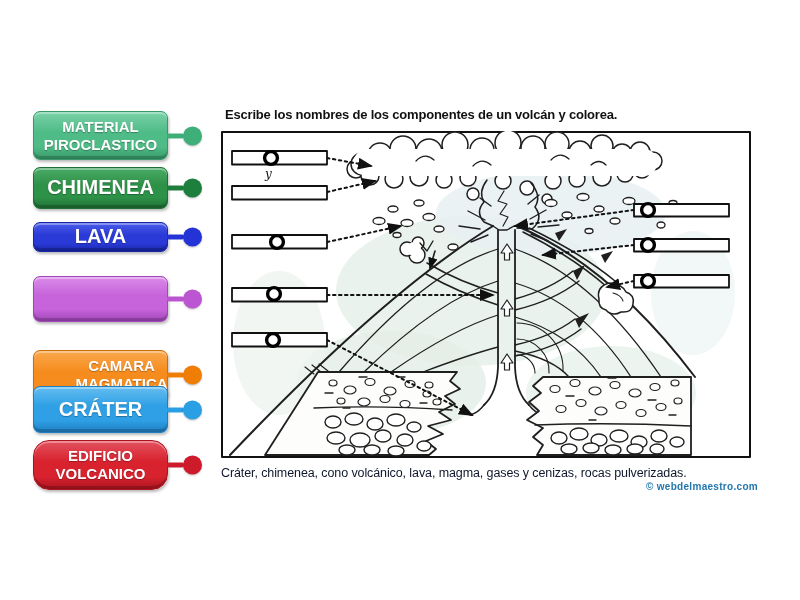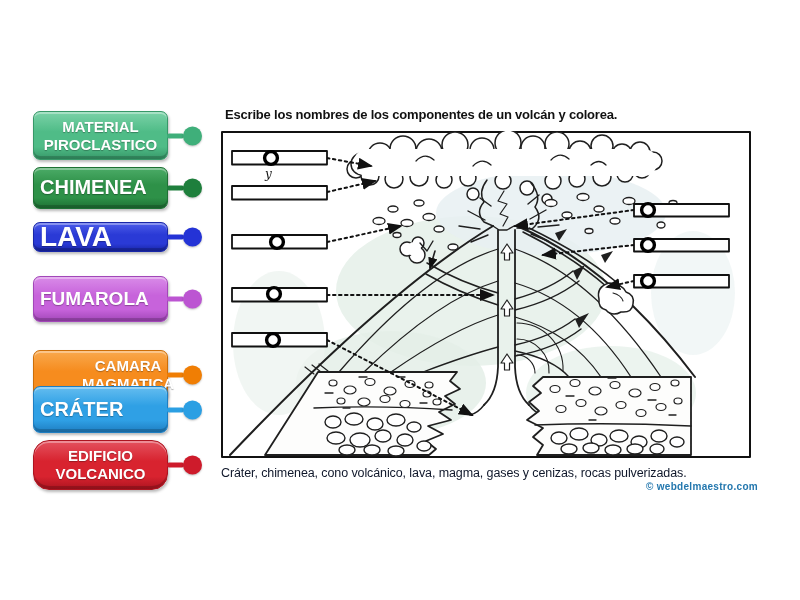--- a/index.html
+++ b/index.html
@@ -4,21 +4,21 @@
 <style>
   html,body{margin:0;padding:0;}
   body{
     width:800px;height:600px;position:relative;background:#ffffff;
     font-family:"Liberation Sans",sans-serif;overflow:hidden;
   }
   
   .chip{
     position:absolute;left:33px;width:135px;box-sizing:border-box;
     border-radius:7px;color:#fff;font-weight:bold;text-align:center;
-    display:flex;align-items:center;
+    display:flex;align-items:center;justify-content:center;
     padding:0 6px;line-height:1.18;cursor:pointer;
     background:linear-gradient(180deg,var(--bg-light) 0%,var(--bg) 42%,var(--bg) 74%,var(--bg-dark) 100%);
     border:1px solid var(--bg-dark);
     box-shadow:inset 0 2px 0 rgba(255,255,255,.35), inset 0 -3px 0 rgba(0,0,0,.18), 1px 2px 3px rgba(0,0,0,.28);
     text-shadow:0 1px 1px rgba(0,0,0,.3);
   }
   .chip .stub{
     position:absolute;right:-17px;top:50%;transform:translateY(-50%);
     width:17px;height:5px;background:var(--dot);border-radius:2px;
   }
@@ -52,27 +52,26 @@
     <div class="chip" style="top: 111px; height: 49px; font-size: 15px; --bg: #4FBC87; --bg-light: #7BD2A8; --bg-dark: #379868; --dot: #3FAF7A;">
       <span>MATERIAL PIROCLASTICO</span>
       <span class="stub"></span>
       <span class="dot"></span>
     </div>
     <div class="chip" style="top: 167px; height: 42px; font-size: 20px; --bg: #2E9148; --bg-light: #4BAB67; --bg-dark: #1E7134; --dot: #1E7F3C;">
       <span>CHIMENEA</span>
       <span class="stub"></span>
       <span class="dot"></span>
     </div>
-    <div class="chip" style="top: 222px; height: 30px; font-size: 28px; --bg: #2A3AD6; --bg-light: #4C5CE9; --bg-dark: #1826A8; --dot: #2433D6;">
+    <div class="chip" style="top: 222px; height: 30px; font-size: 20px; --bg: #2A3AD6; --bg-light: #4C5CE9; --bg-dark: #1826A8; --dot: #2433D6;">
       <span>LAVA</span>
       <span class="stub"></span>
       <span class="dot"></span>
     </div>
     <div class="chip" style="top: 276px; height: 46px; font-size: 19px; --bg: #C763DB; --bg-light: #D98BE8; --bg-dark: #A247B8; --dot: #BC55D2;">
-      <span>FUMAROLA</span>
       <span class="stub"></span>
       <span class="dot"></span>
     </div>
     <div class="chip" style="top: 350px; height: 50px; font-size: 15px; padding-left: 48px; --bg: #F68C1E; --bg-light: #F9A94E; --bg-dark: #CC6E08; --dot: #F07E04;">
       <span>CAMARA MAGMATICA</span>
       <span class="stub"></span>
       <span class="dot"></span>
     </div>
     <div class="chip" style="top: 386px; height: 47px; font-size: 20px; --bg: #2FA0E5; --bg-light: #64BDF0; --bg-dark: #1E7EC2; --dot: #2B9FE3;">
       <span>CRÁTER</span>

